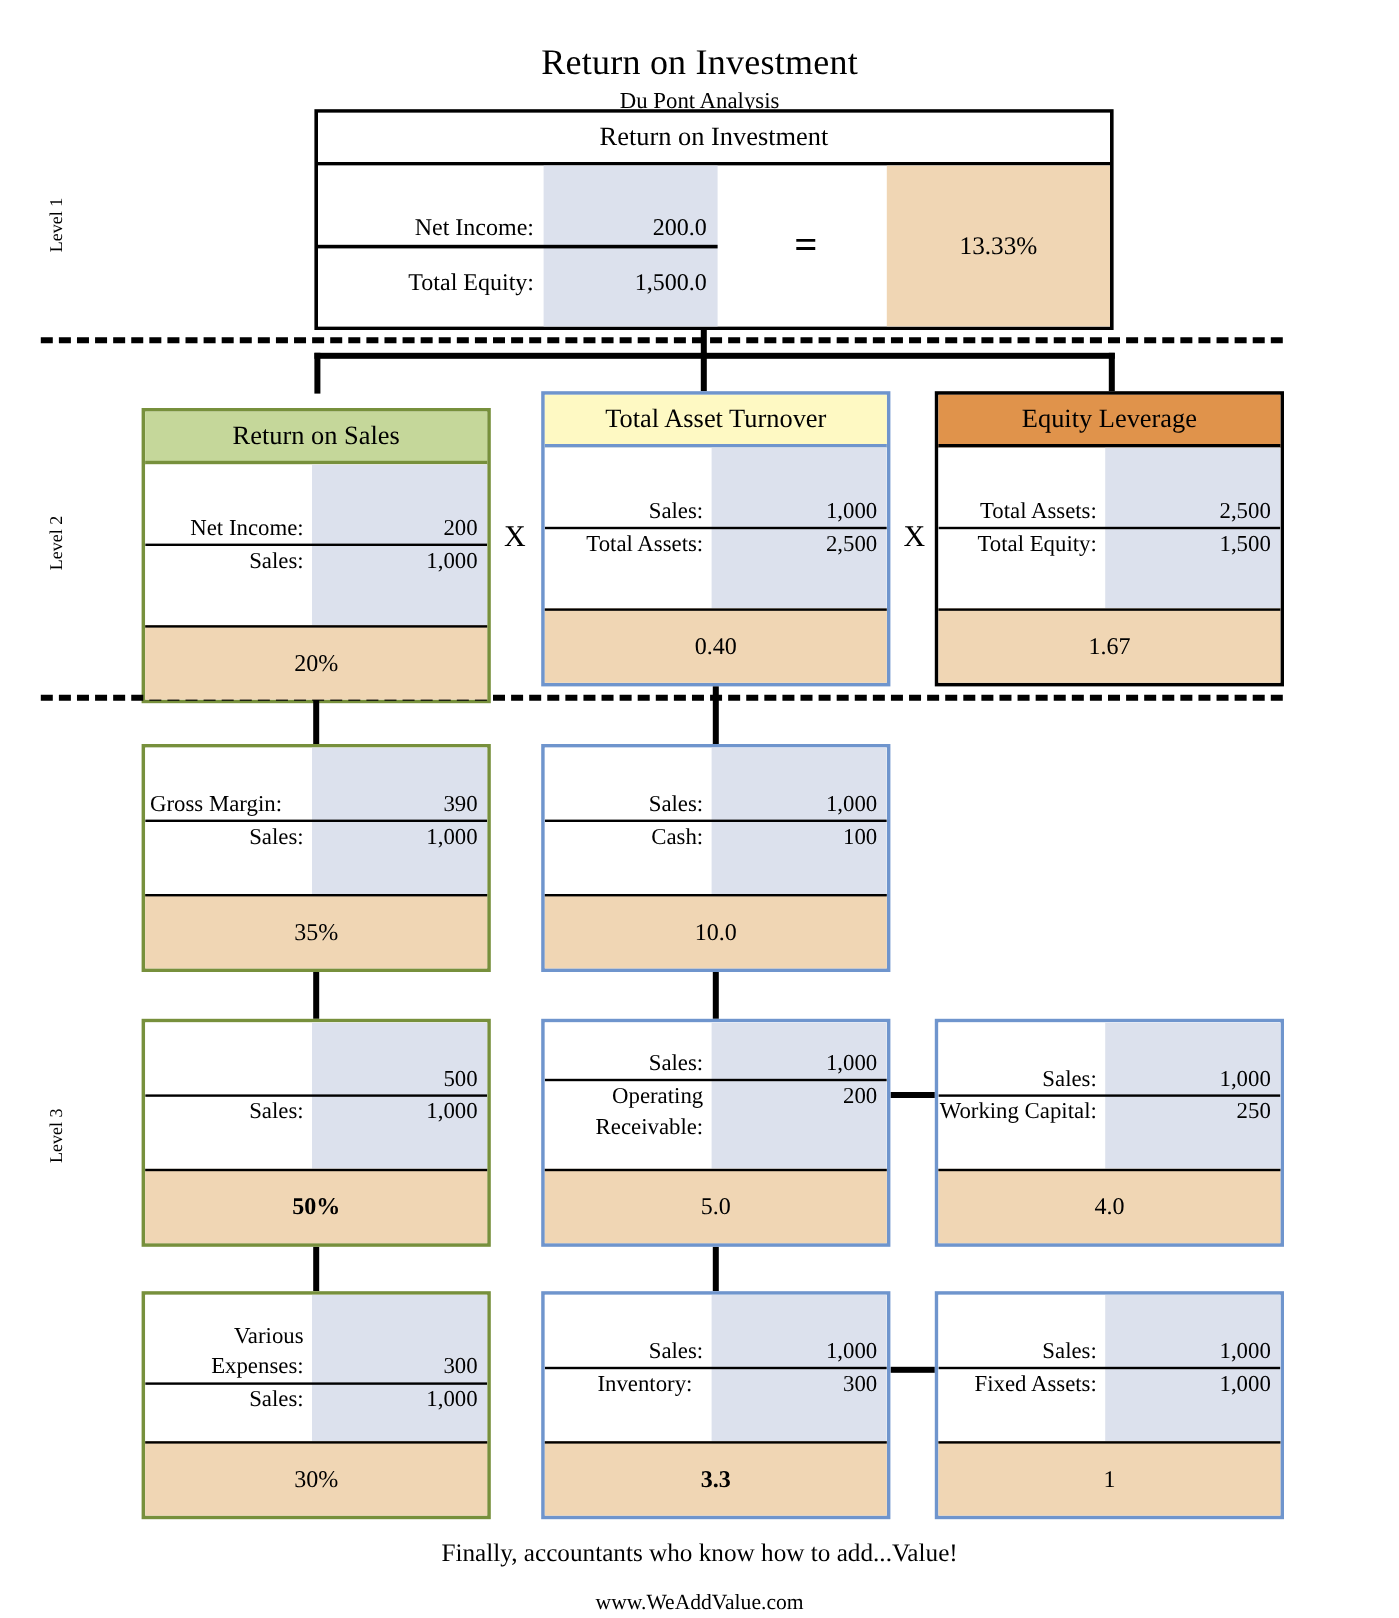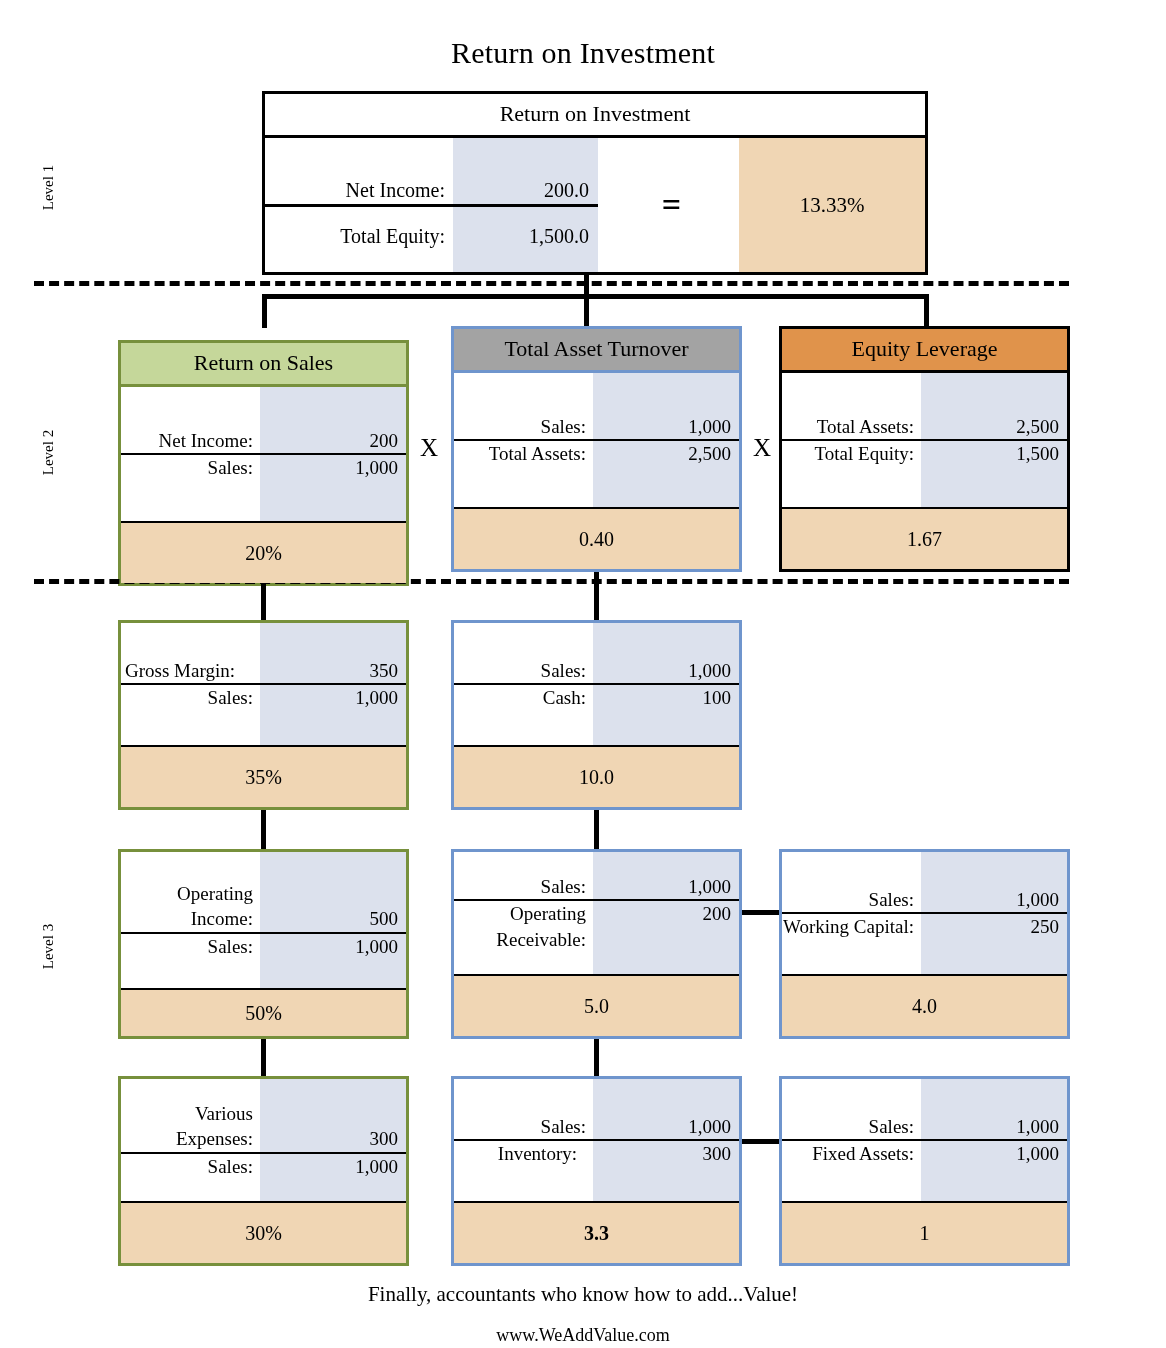--- a/index.html
+++ b/index.html
@@ -96,21 +96,21 @@
 
   .box-header {
     box-sizing: border-box;
     text-align: center;
     font-size: 22px;
     line-height: 1.0;
     padding: 9px 0 10px 0;
     flex: 0 0 auto;
   }
   .box-header.h-green { background: #c5d79a; border-bottom: 3px solid #77903c; }
-  .box-header.h-blue  { background: #a3a3a3; border-bottom: 3px solid #6f95cd; }
+  .box-header.h-blue  { background: #fef9c3; border-bottom: 3px solid #6f95cd; }
   .box-header.h-orange{ background: #e0934b; border-bottom: 3px solid #000000; }
   .box-header.h-white { background: #ffffff; border-bottom: 3px solid #000000; }
 
   
   .box-body {
     position: relative;
     flex: 1 1 auto;
     display: flex;
     flex-direction: column;
     justify-content: center;
@@ -233,20 +233,21 @@
     text-align: center;
     width: 30px;
   }
 </style>
 </head>
 <body>
 
 <div id="page">
 
   <div class="main-title">Return on Investment</div>
+  <div class="sub-title">Du Pont Analysis</div>
 
   <div class="level-label" style="left:-2px; top:179px; width:100px;">Level 1</div>
   <div class="level-label" style="left:-2px; top:444px; width:100px;">Level 2</div>
   <div class="level-label" style="left:-2px; top:938px; width:100px;">Level 3</div>
 
   <div class="box b-black" style="left:262px; top:91px; width:666px; height:184px;">
     <div class="box-header h-white">Return on Investment</div>
     <div class="l1-body">
       <div class="l1-bluecol"></div>
       <div class="l1-tancol"></div>
@@ -338,43 +339,42 @@
   <div class="vline" style="left:594px; top:1038px; height:38px;"></div>
 
   <div class="hline" style="left:742px; top:910px; width:40px;"></div>
   <div class="hline" style="left:742px; top:1139px; width:40px;"></div>
 
   <div class="box b-green" style="left:118px; top:620px; width:291px; height:190px;">
     <div class="box-body">
       <div class="value-col" style="left:139px; right:0;"></div>
       <div class="row divider">
         <div class="cell-label" style="width:121px;">Gross Margin:</div>
-        <div class="cell-value">350</div>
+        <div class="cell-value">390</div>
       </div>
       <div class="row">
         <div class="cell-label" style="width:139px;">Sales:</div>
         <div class="cell-value">1,000</div>
       </div>
     </div>
     <div class="result" style="height:62px;">35%</div>
   </div>
 
   <div class="box b-green" style="left:118px; top:849px; width:291px; height:190px;">
     <div class="box-body">
       <div class="value-col" style="left:139px; right:0;"></div>
       <div class="row divider">
-        <div class="cell-label" style="width:139px;">Operating Income:</div>
         <div class="cell-value">500</div>
       </div>
       <div class="row">
         <div class="cell-label" style="width:139px;">Sales:</div>
         <div class="cell-value">1,000</div>
       </div>
     </div>
-    <div class="result" style="height:48px;">50%</div>
+    <div class="result" style="height:62px;font-weight:bold;">50%</div>
   </div>
 
   <div class="box b-green" style="left:118px; top:1076px; width:291px; height:190px;">
     <div class="box-body">
       <div class="value-col" style="left:139px; right:0;"></div>
       <div class="row divider">
         <div class="cell-label" style="width:139px;">Various Expenses:</div>
         <div class="cell-value">300</div>
       </div>
       <div class="row">

